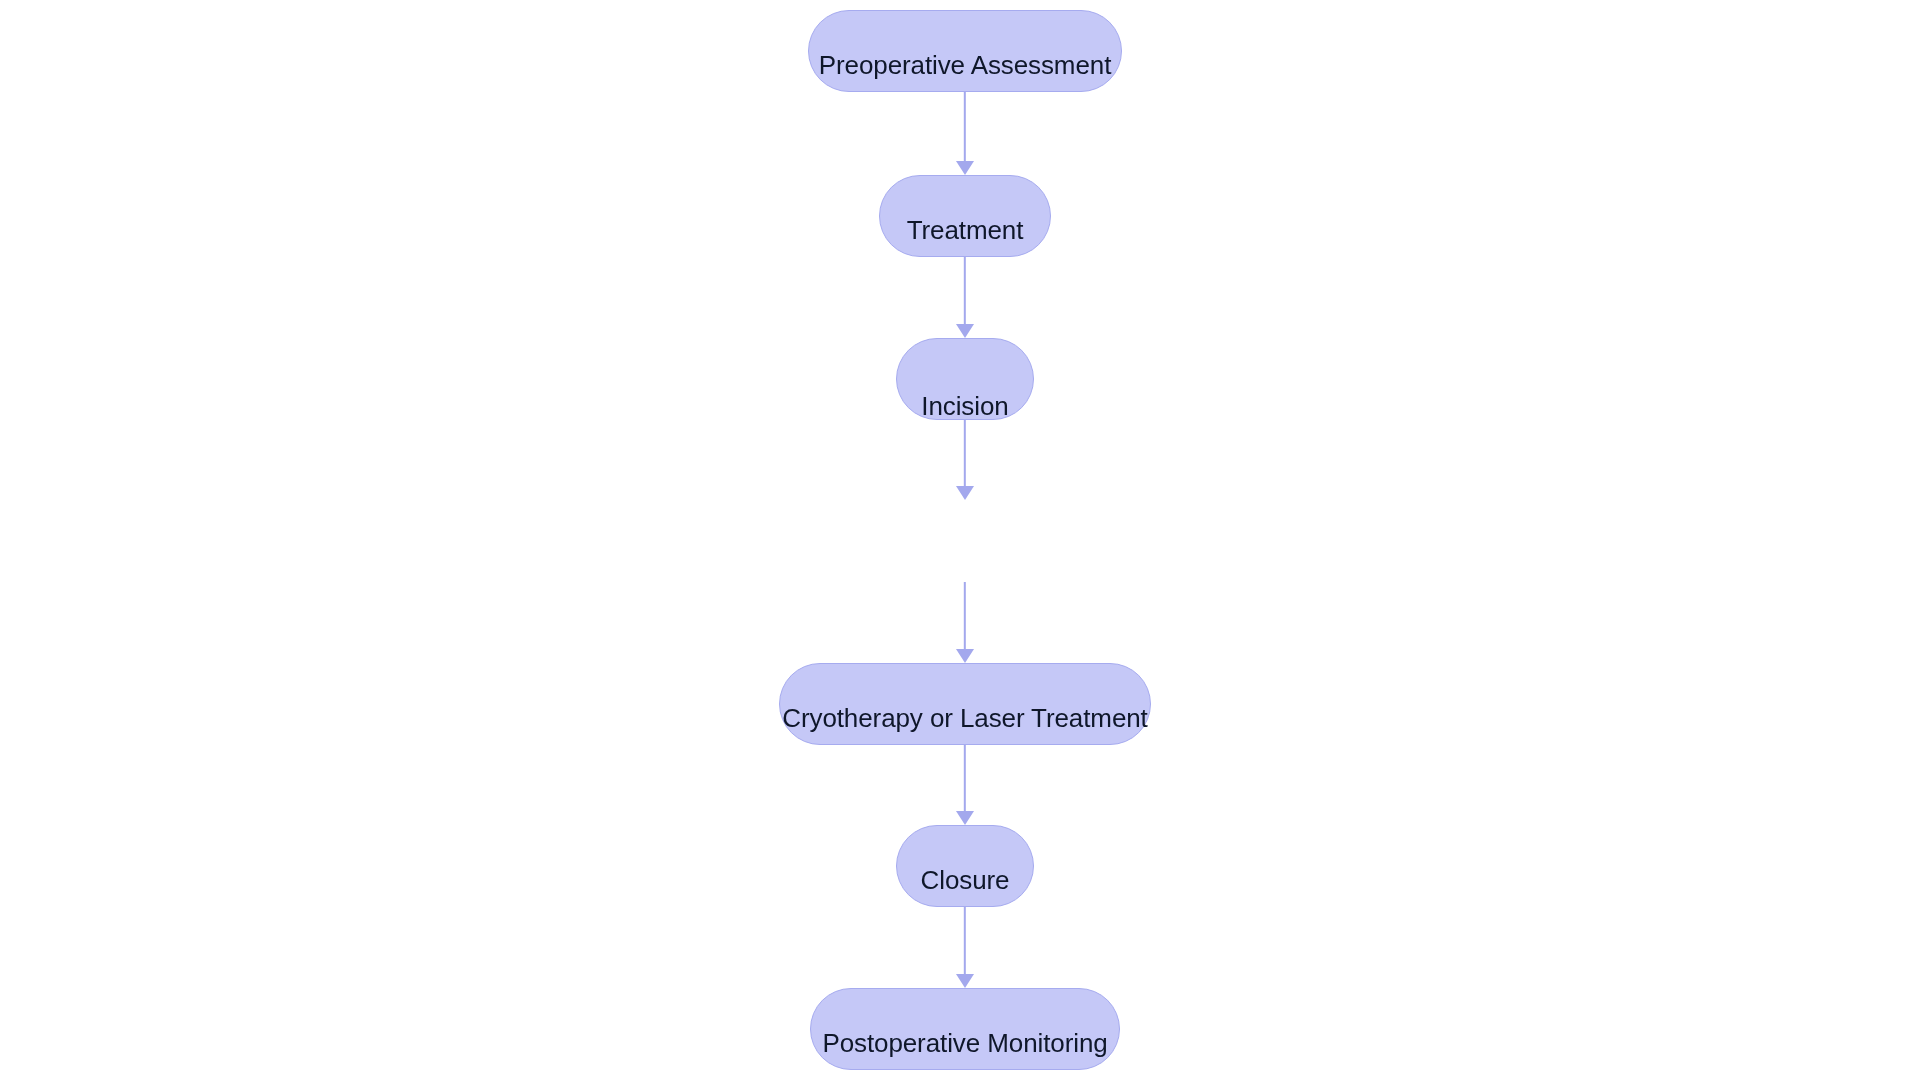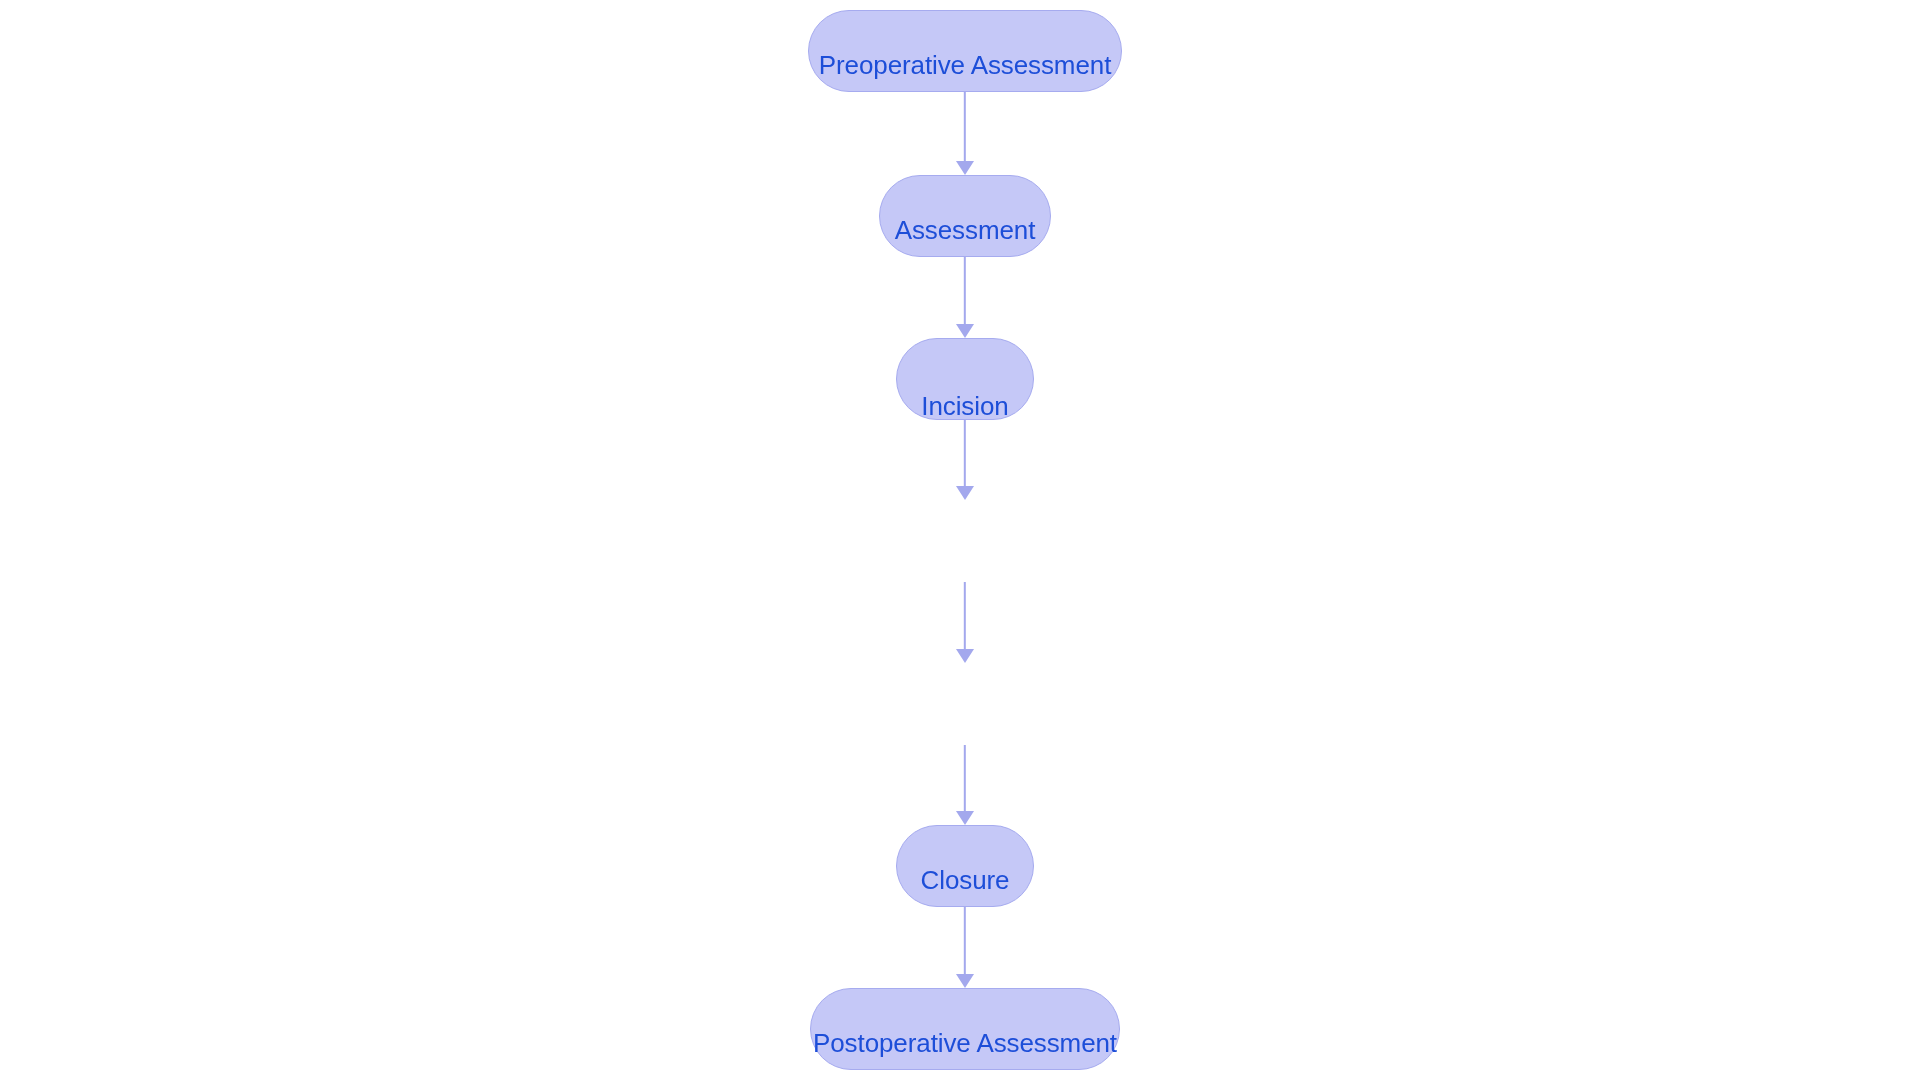--- a/index.html
+++ b/index.html
@@ -49,21 +49,21 @@
     font-weight: 400;
     letter-spacing: -0.1px;
     white-space: nowrap;
     line-height: 1;
     text-align: center;
     padding: 0 22px;
   }
 
   .flow-node-label {
     display: block;
-    color: #1d4ed8;
+    color: #0f172a;
     pointer-events: none;
     margin-top: 27px;
   }
 
   
   .flow-edge {
     position: absolute;
     transform: translateX(-50%);
     width: 22px;
   }
@@ -117,26 +117,29 @@
     </div>
     <div class="flow-edge" style="left: 965px; top: 907px; height: 81px;">
       <div class="flow-edge-line" style="height: 68px; background: rgb(163, 168, 237);"></div>
       <div class="flow-edge-head" style="border-top-color: rgb(163, 168, 237);"></div>
     </div>
 
     <div class="flow-node" style="left: 965px; top: 10px; width: 314px; background: rgb(197, 200, 247); border-color: rgb(166, 171, 239); color: rgb(51, 51, 204);">
       <span class="flow-node-label">Preoperative Assessment</span>
     </div>
     <div class="flow-node" style="left: 965px; top: 175px; width: 172px; background: rgb(197, 200, 247); border-color: rgb(166, 171, 239); color: rgb(51, 51, 204);">
-      <span class="flow-node-label">Assessment</span>
+      <span class="flow-node-label">Treatment</span>
     </div>
     <div class="flow-node" style="left: 965px; top: 338px; width: 138px; background: rgb(197, 200, 247); border-color: rgb(166, 171, 239); color: rgb(51, 51, 204); align-items: flex-end;">
       <span class="flow-node-label">Incision</span>
+    </div>
+    <div class="flow-node" style="left: 965px; top: 663px; width: 372px; background: rgb(197, 200, 247); border-color: rgb(166, 171, 239); color: rgb(51, 51, 204);">
+      <span class="flow-node-label">Cryotherapy or Laser Treatment</span>
     </div>
     <div class="flow-node" style="left: 965px; top: 825px; width: 138px; background: rgb(197, 200, 247); border-color: rgb(166, 171, 239); color: rgb(51, 51, 204);">
       <span class="flow-node-label">Closure</span>
     </div>
     <div class="flow-node" style="left: 965px; top: 988px; width: 310px; background: rgb(197, 200, 247); border-color: rgb(166, 171, 239); color: rgb(51, 51, 204);">
-      <span class="flow-node-label">Postoperative Assessment</span>
+      <span class="flow-node-label">Postoperative Monitoring</span>
     </div>
 
   </div>
 </div>
 
 </body></html>

